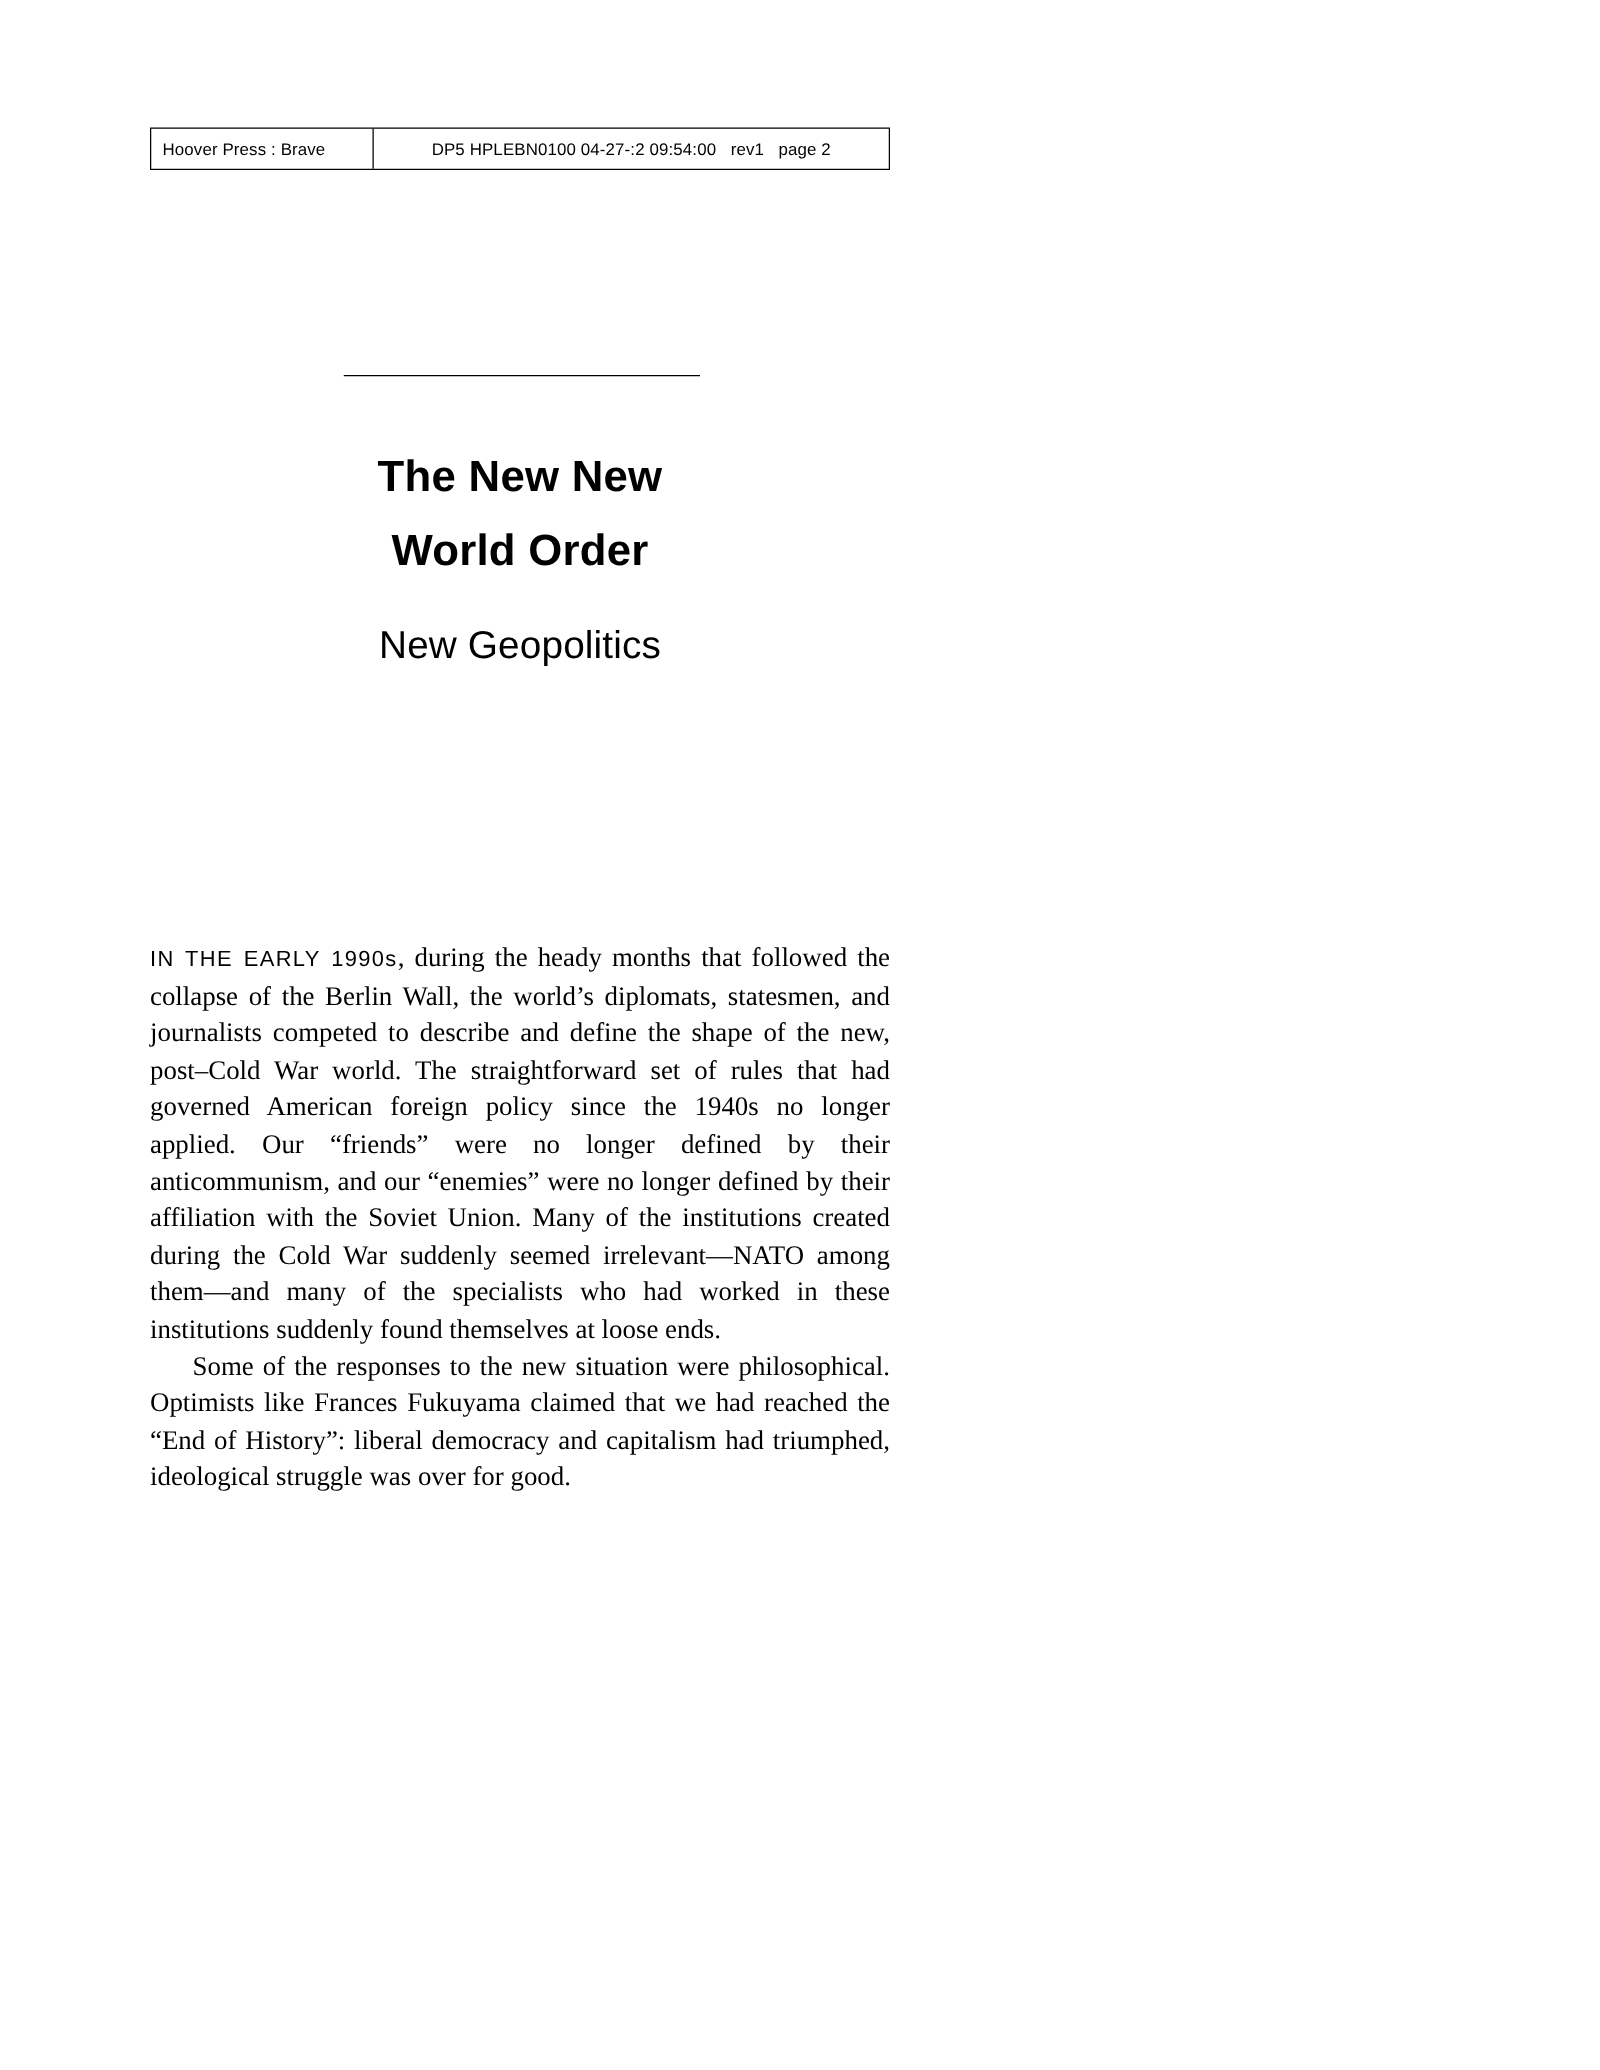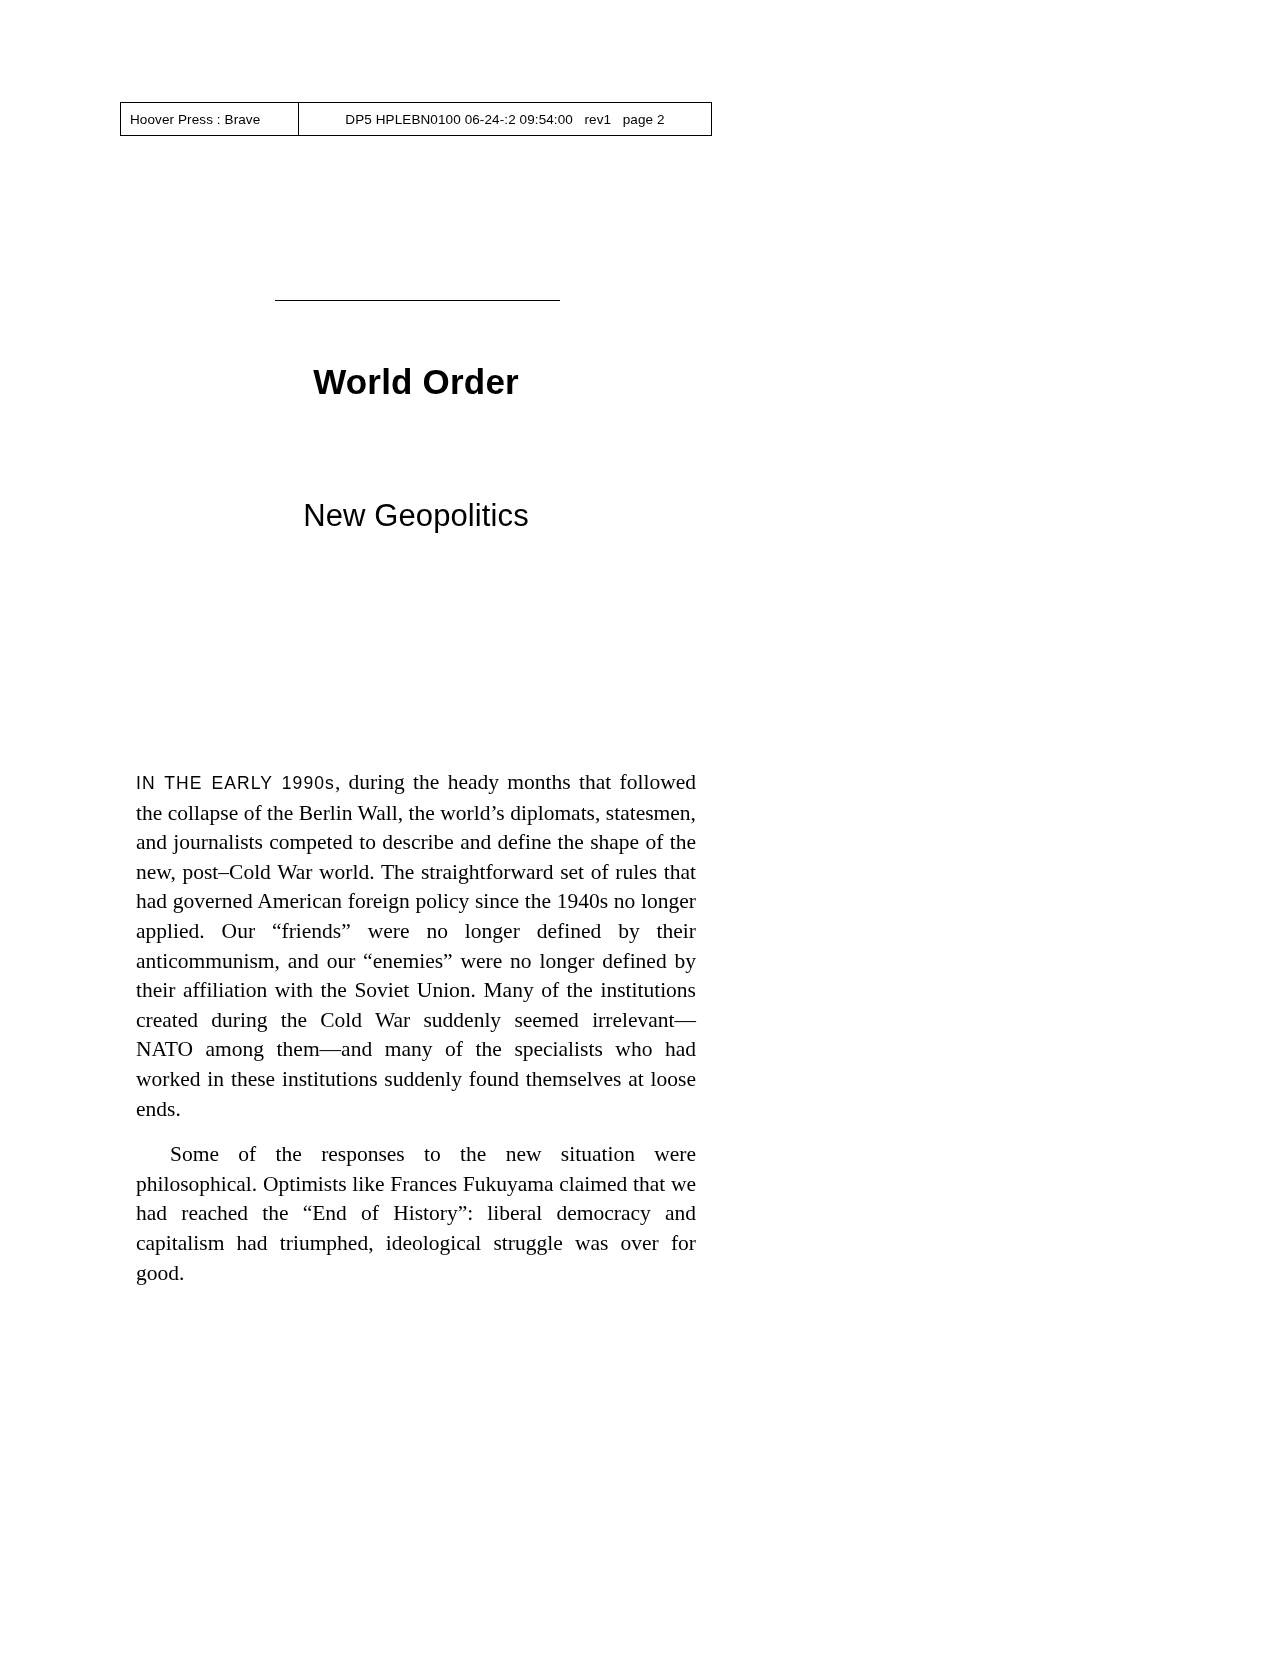--- a/index.html
+++ b/index.html
@@ -113,21 +113,21 @@
     left: 120px;
     top: 752px;
     width: 592px;
     font-family: "Liberation Serif", serif;
     font-size: 21.5px;
     line-height: 29.6px;
     text-align: justify;
     text-justify: inter-word;
   }
   .body-text p {
-    margin: 16px;
+    margin: 0;
   }
   .body-text p + p {
     text-indent: 34px;
   }
   .smallcaps {
     font-family: "Liberation Sans", sans-serif;
     font-size: 17.5px;
     letter-spacing: 1.1px;
   }
 </style>
@@ -135,33 +135,34 @@
 <body>
 
 <div class="page">
 
   <div class="header-box">
     <div class="header-cell-left">Hoover Press : Brave</div>
     <div class="header-cell-right">
       <div class="header-right-inner">
         <span class="hdr-seg">DP5 HPLEBN0100</span>
         <span class="hdr-seg">&nbsp;</span>
-        <span class="hdr-seg">06-24-:2 09:54:00</span>
+        <span class="hdr-seg">04-27-:2 09:54:00</span>
         <span class="hdr-seg">&nbsp;&nbsp;&nbsp;</span>
         <span class="hdr-seg">rev1</span>
         <span class="hdr-seg">&nbsp;&nbsp;&nbsp;</span>
         <span class="hdr-seg">page 2</span>
       </div>
     </div>
   </div>
 
 
   <div class="rule"></div>
 
   <div class="title">
+    <div>The New New</div>
     <div>World Order</div>
   </div>
 
   <div class="subtitle">
     <div>New Geopolitics</div>
   </div>
 
   <div class="body-text">
     <p><span class="smallcaps">IN THE EARLY 1990s</span><span>, during the heady months that followed the collapse of the Berlin Wall, the world’s diplomats, statesmen, and journalists competed to describe and define the shape of the new, post–Cold War world. The straightforward set of rules that had governed American foreign policy since the 1940s no longer applied. Our “friends” were no longer defined by their anticommunism, and our “enemies” were no longer defined by their affiliation with the Soviet Union. Many of the institutions created during the Cold War suddenly seemed irrelevant—NATO among them—and many of the specialists who had worked in these institutions suddenly found themselves at loose ends.</span></p>
     <p>Some of the responses to the new situation were philosophical. Optimists like Frances Fukuyama claimed that we had reached the “End of History”: liberal democracy and capitalism had triumphed, ideological struggle was over for good.</p>

